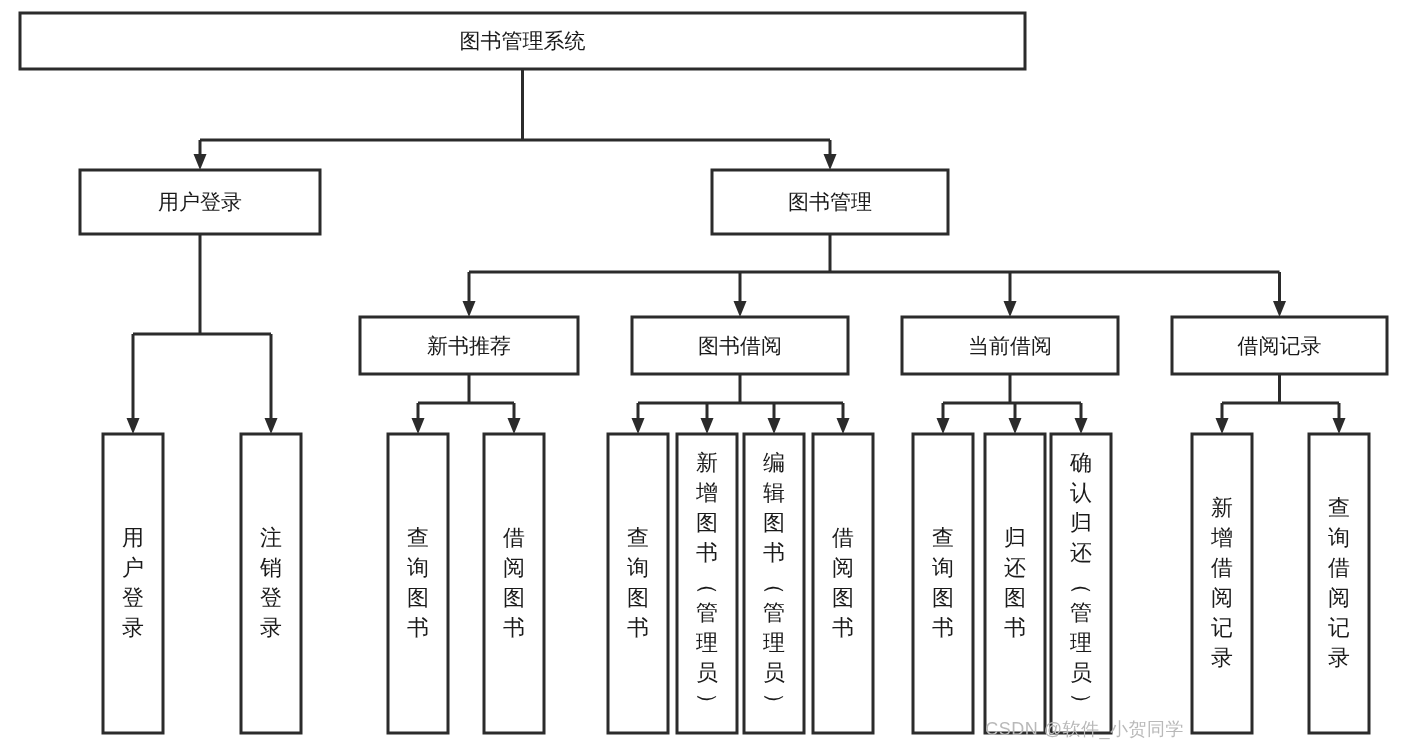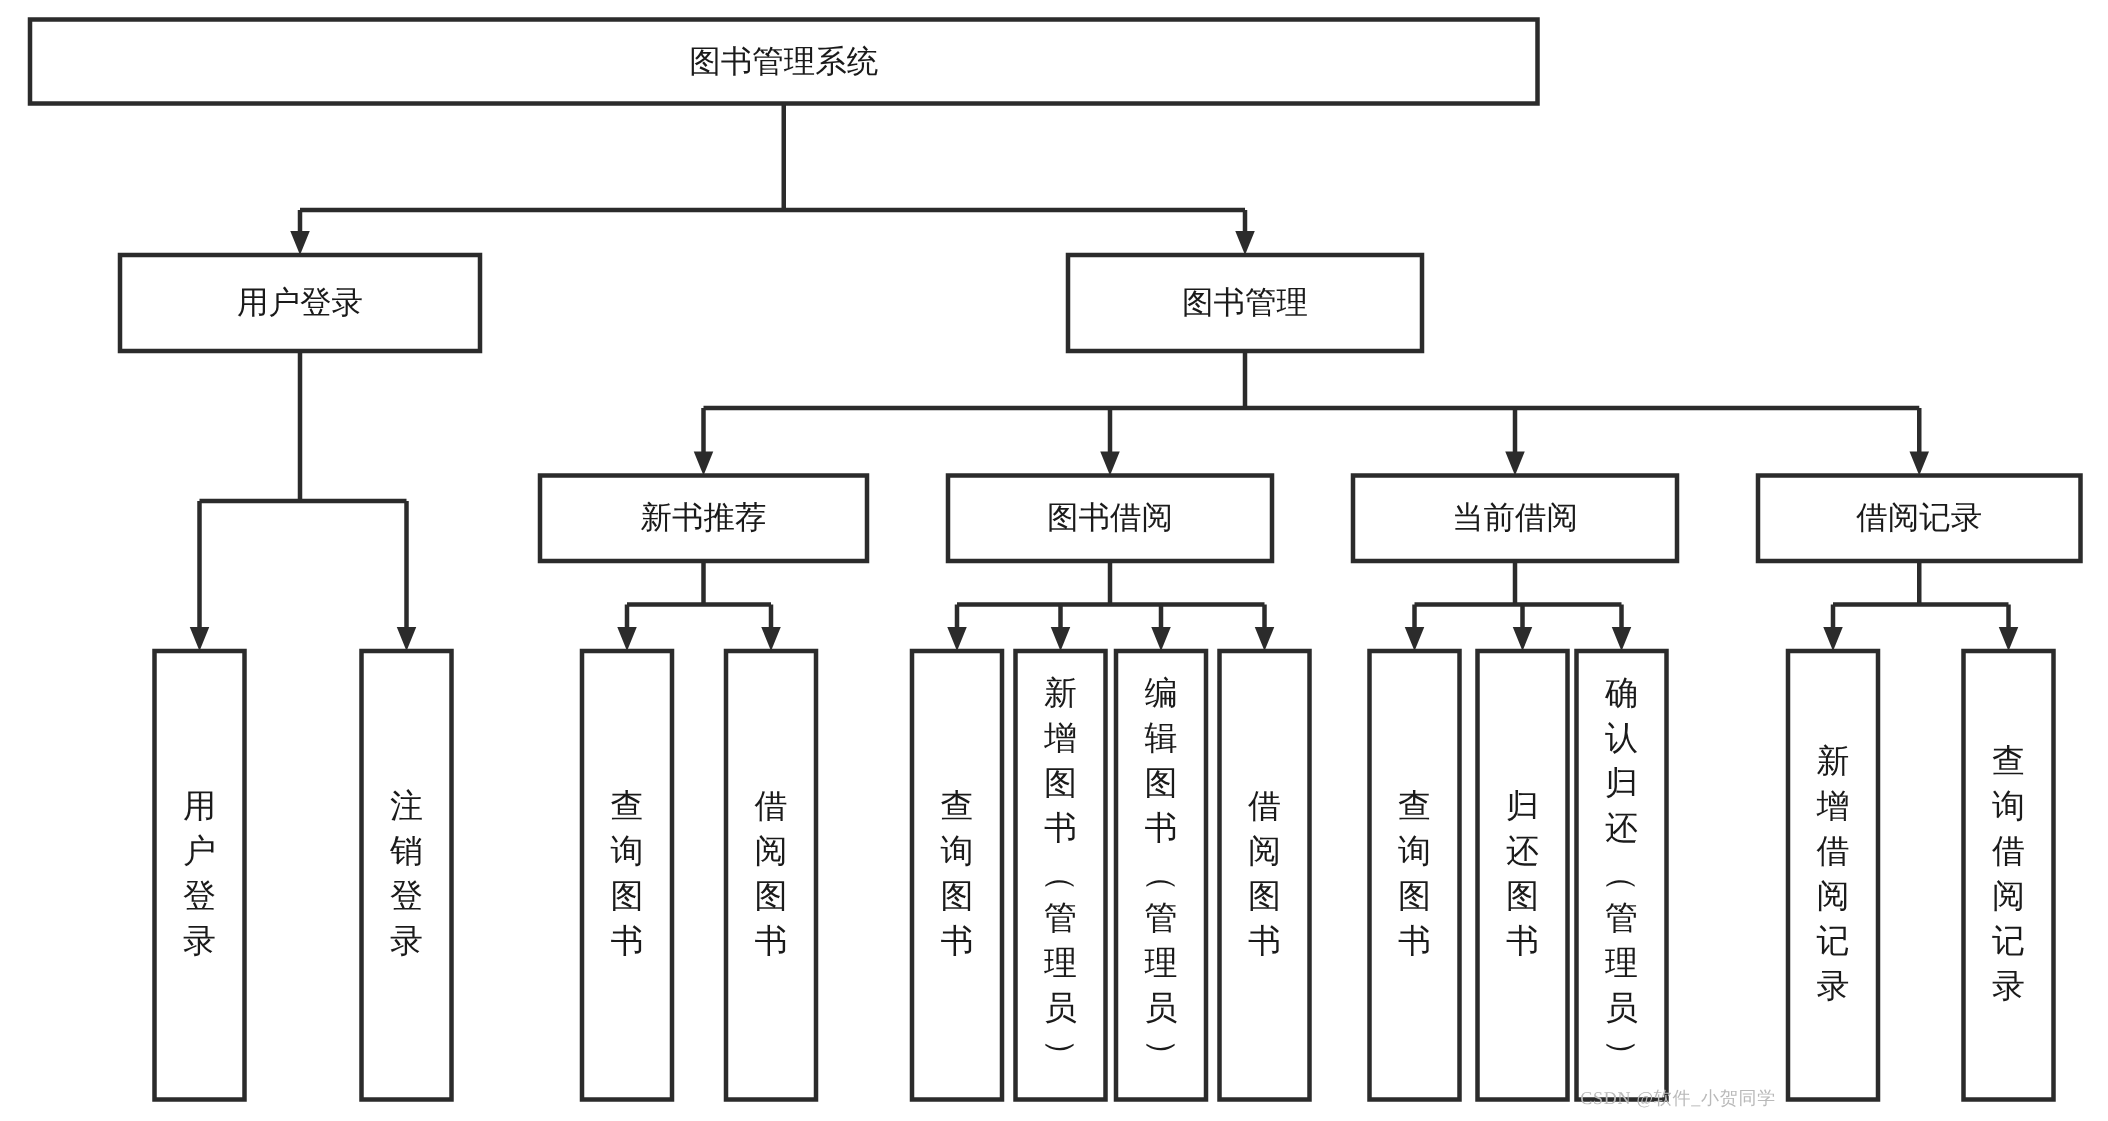--- a/index.html
+++ b/index.html
@@ -54,22 +54,22 @@
     font-family: "DejaVu Sans", "Liberation Sans", sans-serif;
     font-size: 22px;
     fill: #1a1a1a;
     text-anchor: middle;
     dominant-baseline: middle;
   }
   .watermark {
     position: absolute;
     right: 8px;
     bottom: 6px;
-    font-family: Liberation Serif, serif;
-    font-size: 12px;
+    font-family: Liberation Sans, sans-serif;
+    font-size: 18px;
     color: #b9b9b9;
     white-space: nowrap;
     letter-spacing: 0.5px;
     user-select: none;
     margin-left: 28px;
   }
 </style>
 </head>
 <body>
 

